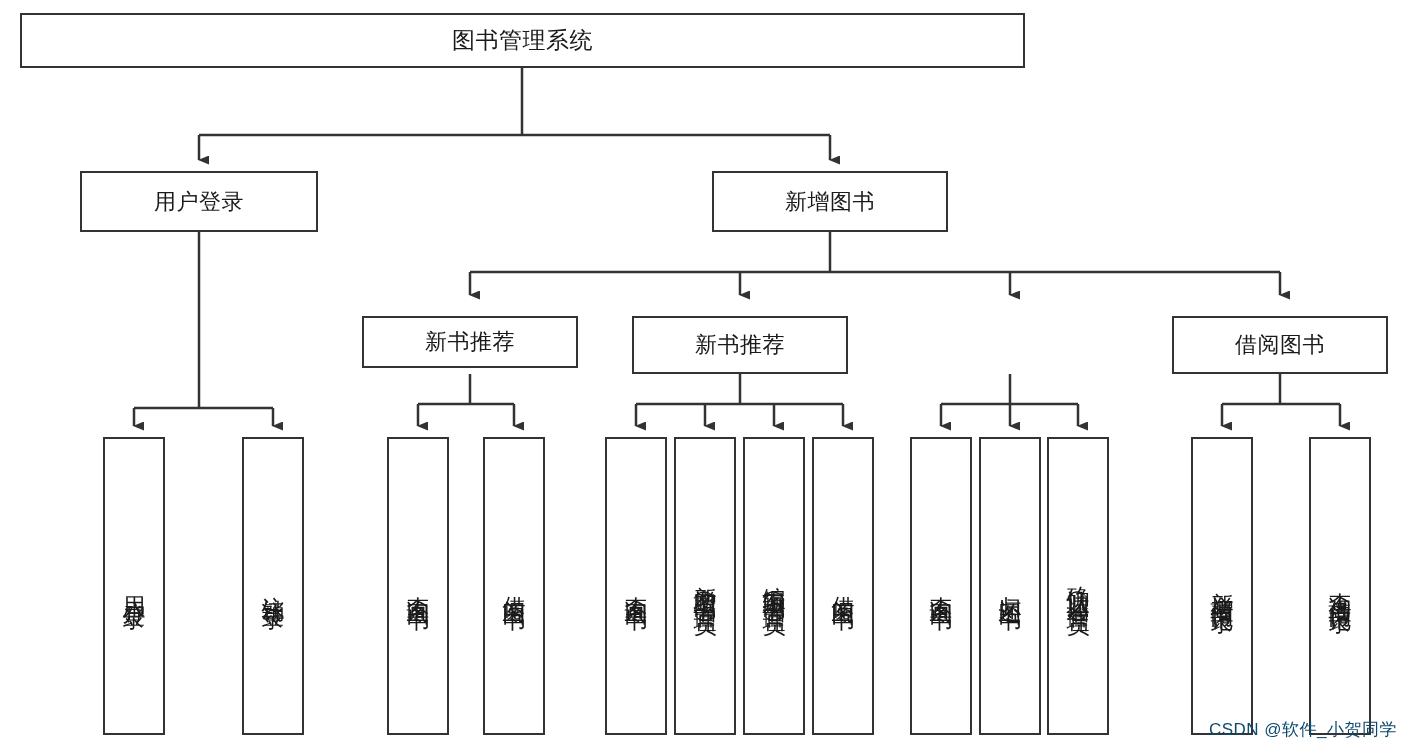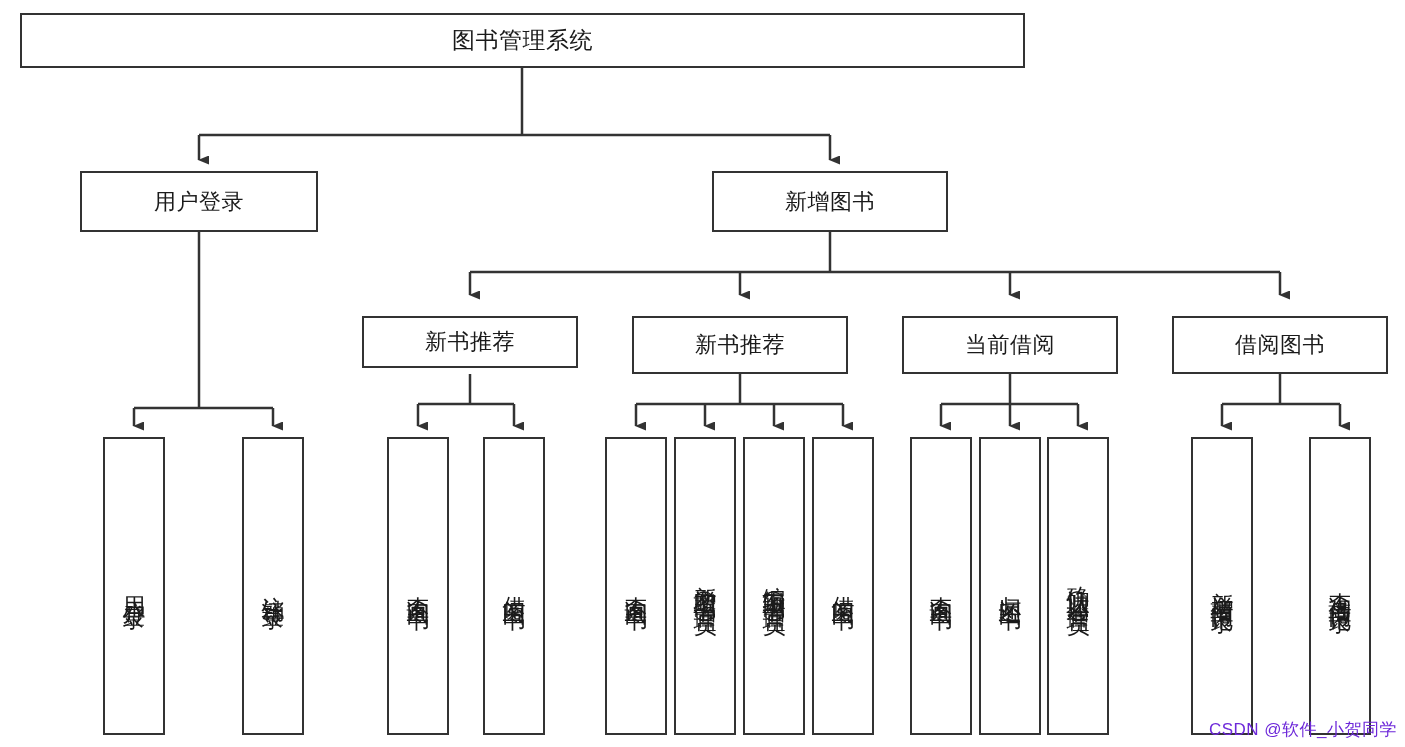--- a/index.html
+++ b/index.html
@@ -64,21 +64,21 @@
     font-size: 23px;
     letter-spacing: 4px;
     line-height: 1;
     white-space: nowrap;
   }
   #watermark {
     position: absolute;
     right: 8px;
     bottom: 6px;
     font-size: 17px;
-    color: #6d28d9;
+    color: #0c4a6e;
     letter-spacing: 0.5px;
     white-space: nowrap;
     user-select: none;
   }
 </style>
 </head>
 <body>
 
 <div id="diagram-root">
 
@@ -145,23 +145,20 @@
   <div class="node horiz" style="left:712px; top:171px; width:236px; height:61px;">
     <span class="node-label">新增图书</span>
   </div>
 
   <div class="node horiz" style="left:362px; top:316px; width:216px; height:52px;">
     <span class="node-label">新书推荐</span>
   </div>
   <div class="node horiz" style="left:632px; top:316px; width:216px; height:58px;">
     <span class="node-label">新书推荐</span>
   </div>
-  <div class="node horiz" style="left:902px; top:316px; width:216px; height:58px;">
-    <span class="node-label">当前借阅</span>
-  </div>
   <div class="node horiz" style="left:1172px; top:316px; width:216px; height:58px;">
     <span class="node-label">借阅图书</span>
   </div>
 
   <div class="node vert" style="left:103px; top:437px; width:62px; height:298px;">
     <span class="node-label">用户登录</span>
   </div>
   <div class="node vert" style="left:242px; top:437px; width:62px; height:298px;">
     <span class="node-label">注销登录</span>
   </div>

